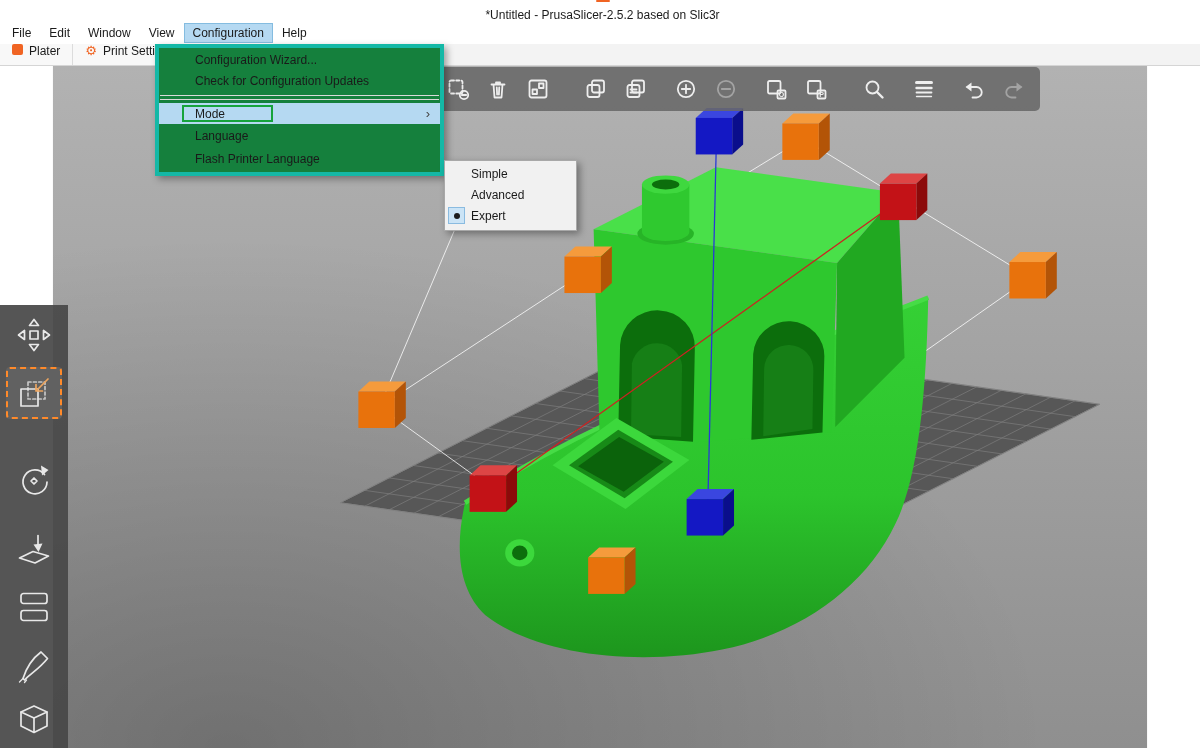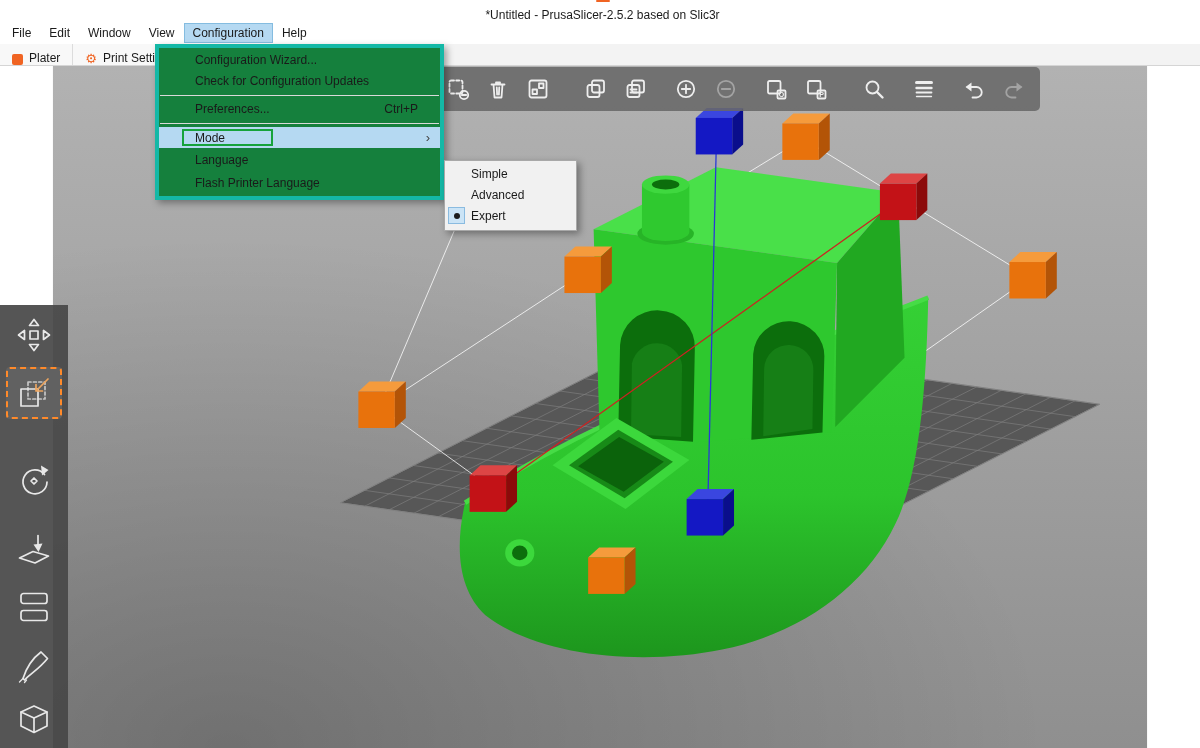--- a/index.html
+++ b/index.html
@@ -12,21 +12,21 @@
   
   .titlebar { height:22px; display:flex; align-items:center; gap:6px; padding-left:5px; background:#fff;flex-direction:column; }
   .app-icon { width:14px; height:14px; border-radius:3px; background:var(--accent-orange,#f06423); position:relative; }
   .app-icon:after { content:""; position:absolute; left:4px; top:4px; width:6px; height:6px; border-radius:50%; background:#fff3; }
   
   .menubar { height:22px; display:flex; align-items:center; padding-left:3px; background:#fff; }
   .mb-item { padding:3px 9px; cursor:default; }
   .mb-item.active { background:var(--menu-highlight,#c9e4f8); border:1px solid #84bce0; padding:2px 8px; }
   
   .tabbar { height:22px; background:#f3f3f3; border-bottom:1px solid #d5d5d5; display:flex; align-items:stretch; }
-  .tab { display:flex; align-items:flex-end; gap:6px; padding:0 12px; border-right:1px solid #dcdcdc; background:#f8f8f8; white-space:nowrap; }
+  .tab { display:flex; align-items:flex-start; gap:6px; padding:0 12px; border-right:1px solid #dcdcdc; background:#f8f8f8; white-space:nowrap; }
   .tab-icon.plater { width:11px; height:11px; background:var(--accent-orange,#f06423); border-radius:2px; }
   .tab-icon.gear { color:var(--accent-orange,#f06423); font-size:13px; line-height:1; }
   
   .viewport { position:absolute; top:66px; left:0; width:1200px; height:682px; overflow:hidden; }
   svg.scene { position:absolute; top:0; left:0; display:block; }
   
   .top-toolbar { position:absolute; top:1px; left:432px; height:44px; display:flex; align-items:center;
     background:rgba(104,104,104,.88); border-radius:5px; padding:0 9px; }
   .tt-btn { width:34px; height:38px; display:flex; align-items:center; justify-content:center; }
   .tt-btn.disabled { opacity:.4; }
@@ -388,24 +388,20 @@
 </div>
 
 <div class="menu-panel">
   <div class="menu-item">
     <span>Configuration Wizard...</span>
   </div>
   <div class="menu-item">
     <span>Check for Configuration Updates</span>
   </div>
   <div class="menu-sep"></div>
-  <div class="menu-item">
-    <span>Preferences...</span>
-    <span class="mi-shortcut">Ctrl+P</span>
-  </div>
   <div class="menu-sep"></div>
   <div class="menu-item highlighted">
     <span class="focus-box">
       <span>Mode</span>
     </span>
     <span class="mi-arrow">›</span>
   </div>
   <div class="menu-item mt7">
     <span>Language</span>
   </div>

